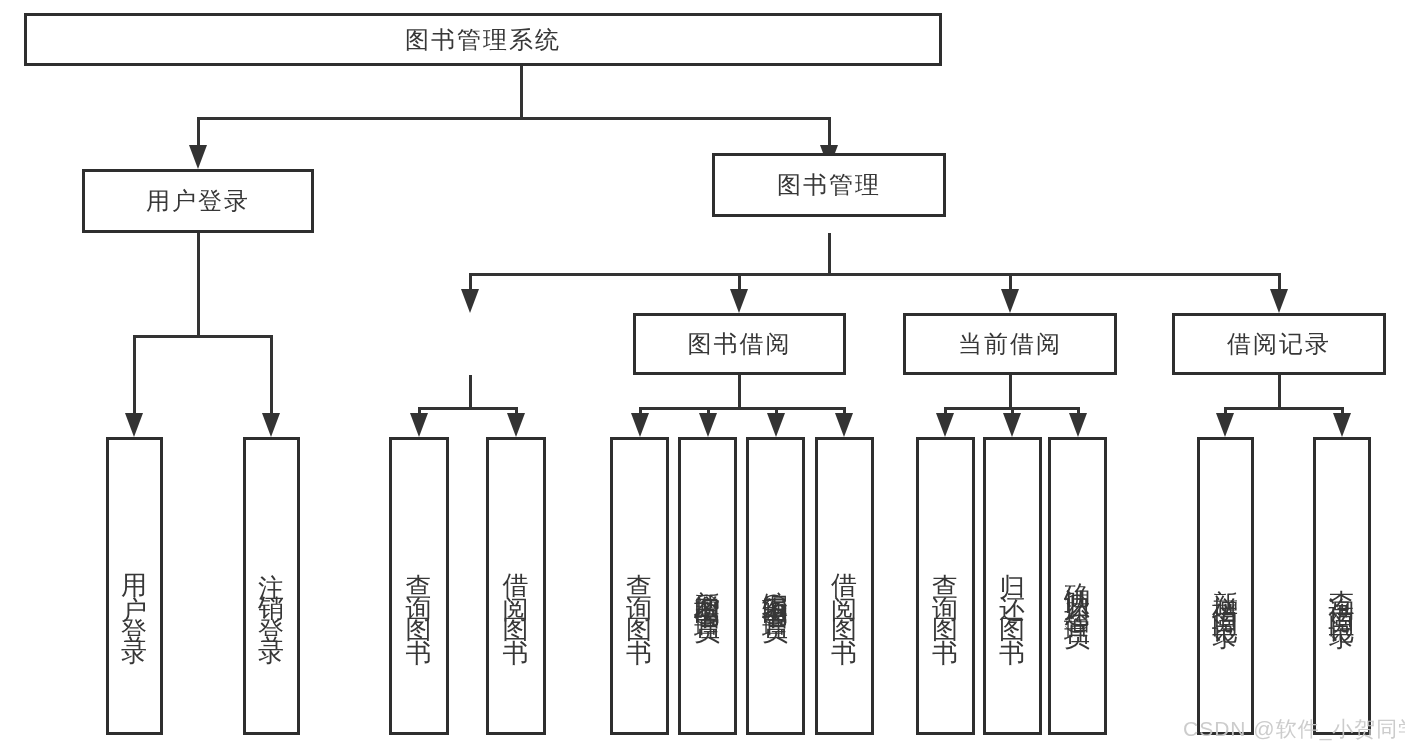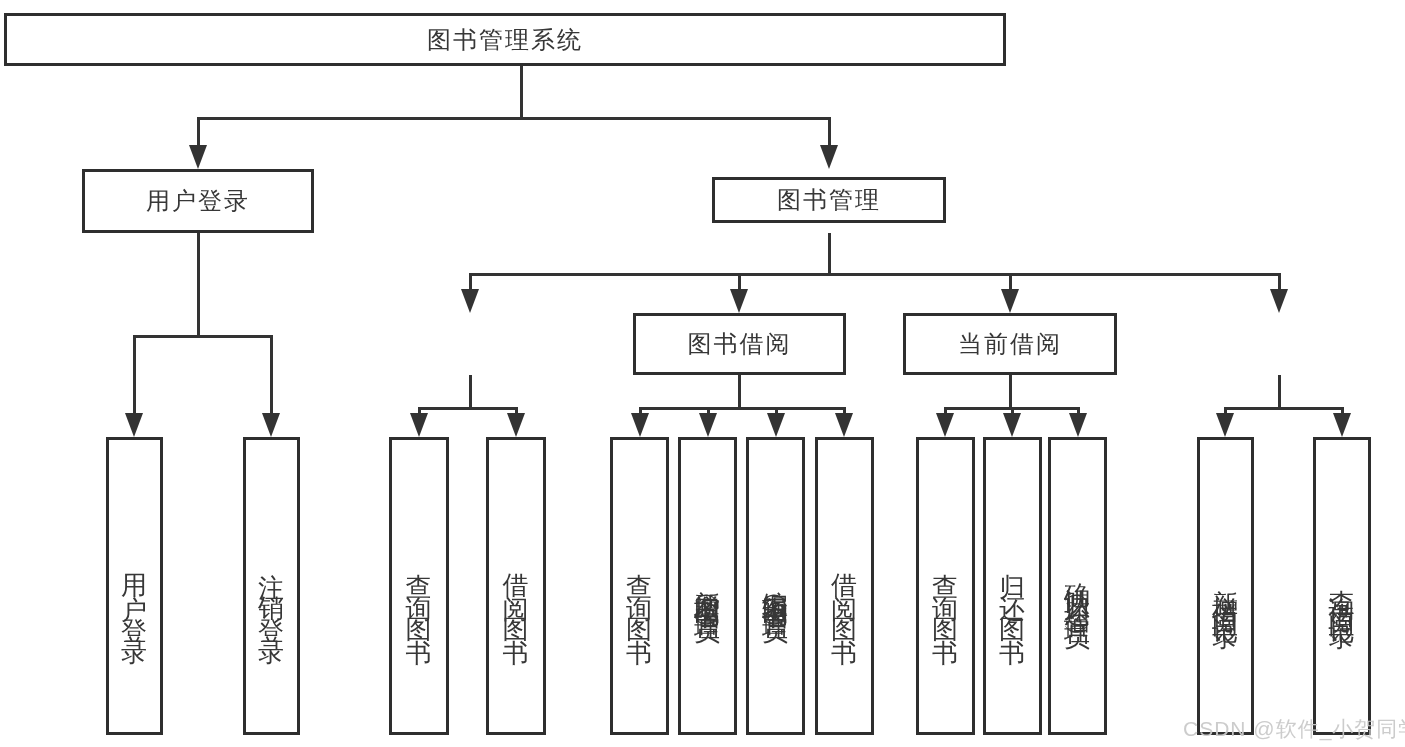--- a/index.html
+++ b/index.html
@@ -46,35 +46,35 @@
     letter-spacing:1px;
     z-index:10;
     white-space:nowrap;
   }
 </style>
 </head>
 <body>
 
 <div class="canvas">
 
-  <div class="box hbox" style="left:4px; top:13px; width:1002px; height:53px;text-align:right;">
+  <div class="box hbox" style="left:24px; top:13px; width:918px; height:53px;text-align:right;">
     <span>图书管理系统</span>
   </div>
 
   <div class="vl" style="left:520px; top:66px; height:53px;"></div>
   <div class="hl" style="left:197px; top:117px; width:634px;"></div>
   <div class="vl" style="left:197px; top:117px; height:31px;"></div>
   <div class="arr" style="left:189px; top:145px;"></div>
   <div class="vl" style="left:828px; top:117px; height:31px;"></div>
   <div class="arr" style="left:820px; top:145px;"></div>
 
   <div class="box hbox" style="left:82px; top:169px; width:232px; height:64px;">
     <span>用户登录</span>
   </div>
-  <div class="box hbox" style="left:712px; top:177px; width:234px; height:46px;">
+  <div class="box hbox" style="left:712px; top:153px; width:234px; height:64px;">
     <span>图书管理</span>
   </div>
 
   <div class="vl" style="left:197px; top:233px; height:105px;"></div>
   <div class="hl" style="left:133px; top:335px; width:140px;"></div>
   <div class="vl" style="left:133px; top:335px; height:80px;"></div>
   <div class="arr" style="left:125px; top:413px;"></div>
   <div class="vl" style="left:270px; top:335px; height:80px;"></div>
   <div class="arr" style="left:262px; top:413px;"></div>
 
@@ -87,20 +87,23 @@
   <div class="vl" style="left:1009px; top:273px; height:20px;"></div>
   <div class="arr" style="left:1001px; top:289px;"></div>
   <div class="vl" style="left:1278px; top:273px; height:20px;"></div>
   <div class="arr" style="left:1270px; top:289px;"></div>
 
   <div class="box hbox" style="left:903px; top:313px; width:214px; height:62px;">
     <span>当前借阅</span>
   </div>
   <div class="box hbox" style="left:633px; top:313px; width:213px; height:62px;">
     <span>图书借阅</span>
+  </div>
+  <div class="box hbox" style="left:1172px; top:313px; width:214px; height:62px;">
+    <span>借阅记录</span>
   </div>
 
   <div class="vl" style="left:469px; top:375px; height:35px;"></div>
   <div class="hl" style="left:418px; top:407px; width:99px;"></div>
   <div class="vl" style="left:418px; top:407px; height:9px;"></div>
   <div class="arr" style="left:410px; top:413px;"></div>
   <div class="vl" style="left:515px; top:407px; height:9px;"></div>
   <div class="arr" style="left:507px; top:413px;"></div>
 
   <div class="vl" style="left:738px; top:375px; height:35px;"></div>

